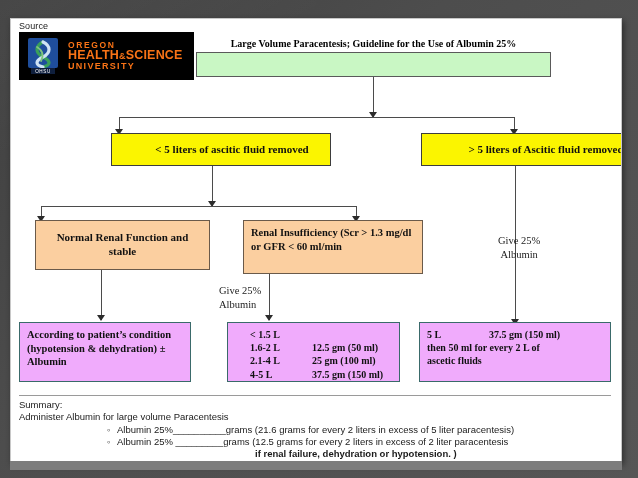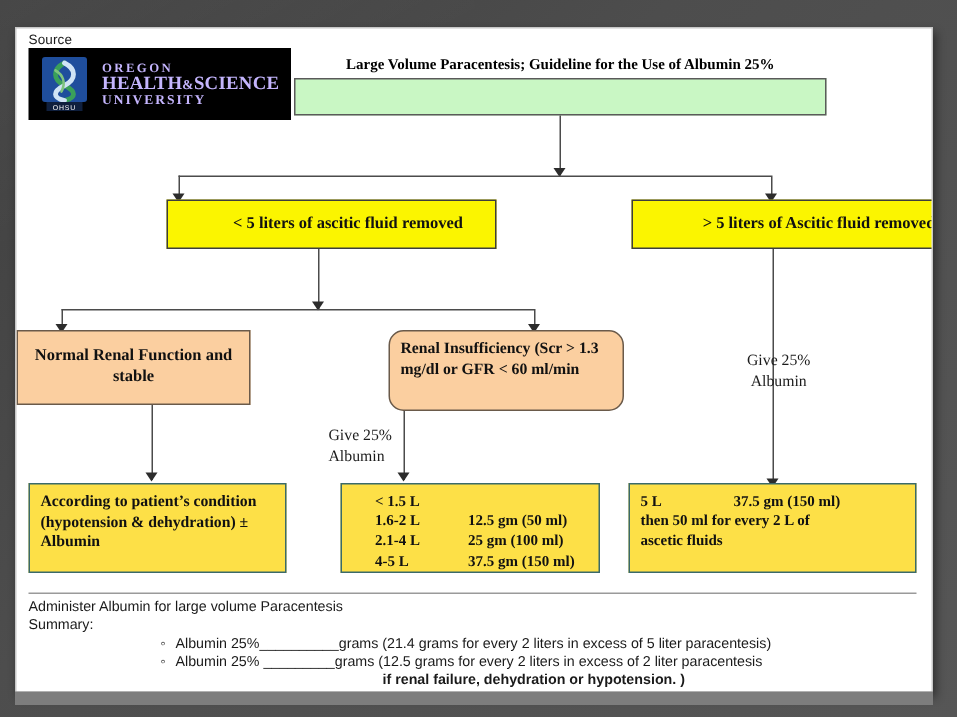--- a/index.html
+++ b/index.html
@@ -63,22 +63,22 @@
     box-sizing: border-box;
     padding-left: 6px;
   }
   #ohsu-emblem {
     width: 36px; height: 38px;
     flex: 0 0 auto;
     position: relative;
   }
   #ohsu-wordmark {
     margin-left: 7px;
-    color: #c4b5fd;
-    font-family: Liberation Serif, serif;
+    color: #f97316;
+    font-family: Liberation Sans, sans-serif;
     line-height: 1.02;
   }
   .wm-oregon {
     font-size: 8.5px;
     letter-spacing: 1.6px;
     font-weight: bold;
   }
   .wm-hs {
     font-size: 12.5px;
     letter-spacing: 0.2px;
@@ -98,21 +98,21 @@
     border: 1px solid #3d3d3d;
     font-family: "Liberation Serif", serif;
     color: #111111;
   }
   .box-title {
     background: #c9f7c4;
     border-color: #5a5a5a;
   }
   .box-yellow { background: #fbf500; padding-left: 22px; }
   .box-peach  { background: #fbcfa0; border-color: #6a5a4a; }
-  .box-cyan   { background: #fde047; border-color: #3a6a6a; }
+  .box-cyan   { background: #f0abfc; border-color: #3a6a6a; }
 
   .box-title-text {
     position: absolute;
     left: 0; right: 0;
     top: -15px;
     text-align: center;
     font-weight: bold;
     font-size: 10px;
     color: #000;
     white-space: nowrap;
@@ -268,25 +268,25 @@
     <div class="vline" style="left:345px; top:187px; height:14px;"></div>
     <div class="arrowhead" style="left:341px; top:197px;"></div>
 
     <div class="vline" style="left:504px; top:147px; height:158px;"></div>
     <div class="arrowhead" style="left:500px; top:300px;"></div>
     <div class="sidenote" style="left:487px; top:215px;">
       <div>Give 25%</div>
       <div>Albumin</div>
     </div>
 
-    <div class="box box-peach" style="left:0; top:201px; width:156px; height:50px;">
+    <div class="box box-peach" style="left:24px; top:201px; width:175px; height:50px;">
       <div class="centered">Normal Renal Function and stable</div>
     </div>
 
-    <div class="box box-peach" style="left:248px; top:201px; width:157px; height:54px;border-radius:10px;">
+    <div class="box box-peach" style="left:232px; top:201px; width:180px; height:54px;">
       <div class="topleft">Renal Insufficiency (Scr &gt; 1.3 mg/dl  or GFR &lt; 60 ml/min</div>
     </div>
 
     <div class="vline" style="left:90px; top:251px; height:50px;"></div>
     <div class="arrowhead" style="left:86px; top:296px;"></div>
 
     <div class="vline" style="left:258px; top:255px; height:46px;"></div>
     <div class="arrowhead" style="left:254px; top:296px;"></div>
     <div class="sidenote" style="left:208px; top:265px; text-align:left;">
       <div>Give 25%</div>
@@ -323,23 +323,23 @@
           <span class="dose-vol">5 L</span>
           <span class="dose-amt">37.5 gm (150 ml)</span>
         </div>
         <div>then 50 ml for every 2 L of</div>
         <div>ascetic fluids</div>
       </div>
     </div>
 
     <div id="summary-divider"></div>
     <div id="summary">
+      <div class="sum-line">Summary:</div>
       <div class="sum-line">Administer Albumin for large volume Paracentesis</div>
-      <div class="sum-line">Summary:</div>
-      <div class="sum-bullet"><span class="circ">◦</span><span>Albumin  25%__________grams (21.4 grams for every 2 liters in excess of 5 liter paracentesis)</span></div>
+      <div class="sum-bullet"><span class="circ">◦</span><span>Albumin  25%__________grams (21.6 grams for every 2 liters in excess of 5 liter paracentesis)</span></div>
       <div class="sum-bullet"><span class="circ">◦</span><span>Albumin 25% _________grams (12.5 grams for every 2 liters in excess of 2 liter paracentesis</span></div>
       <div class="sum-last">if renal failure, dehydration or hypotension. )</div>
     </div>
 
   </div>
 
   <div id="bottom-band"></div>
 </div>
 
 </body></html>

